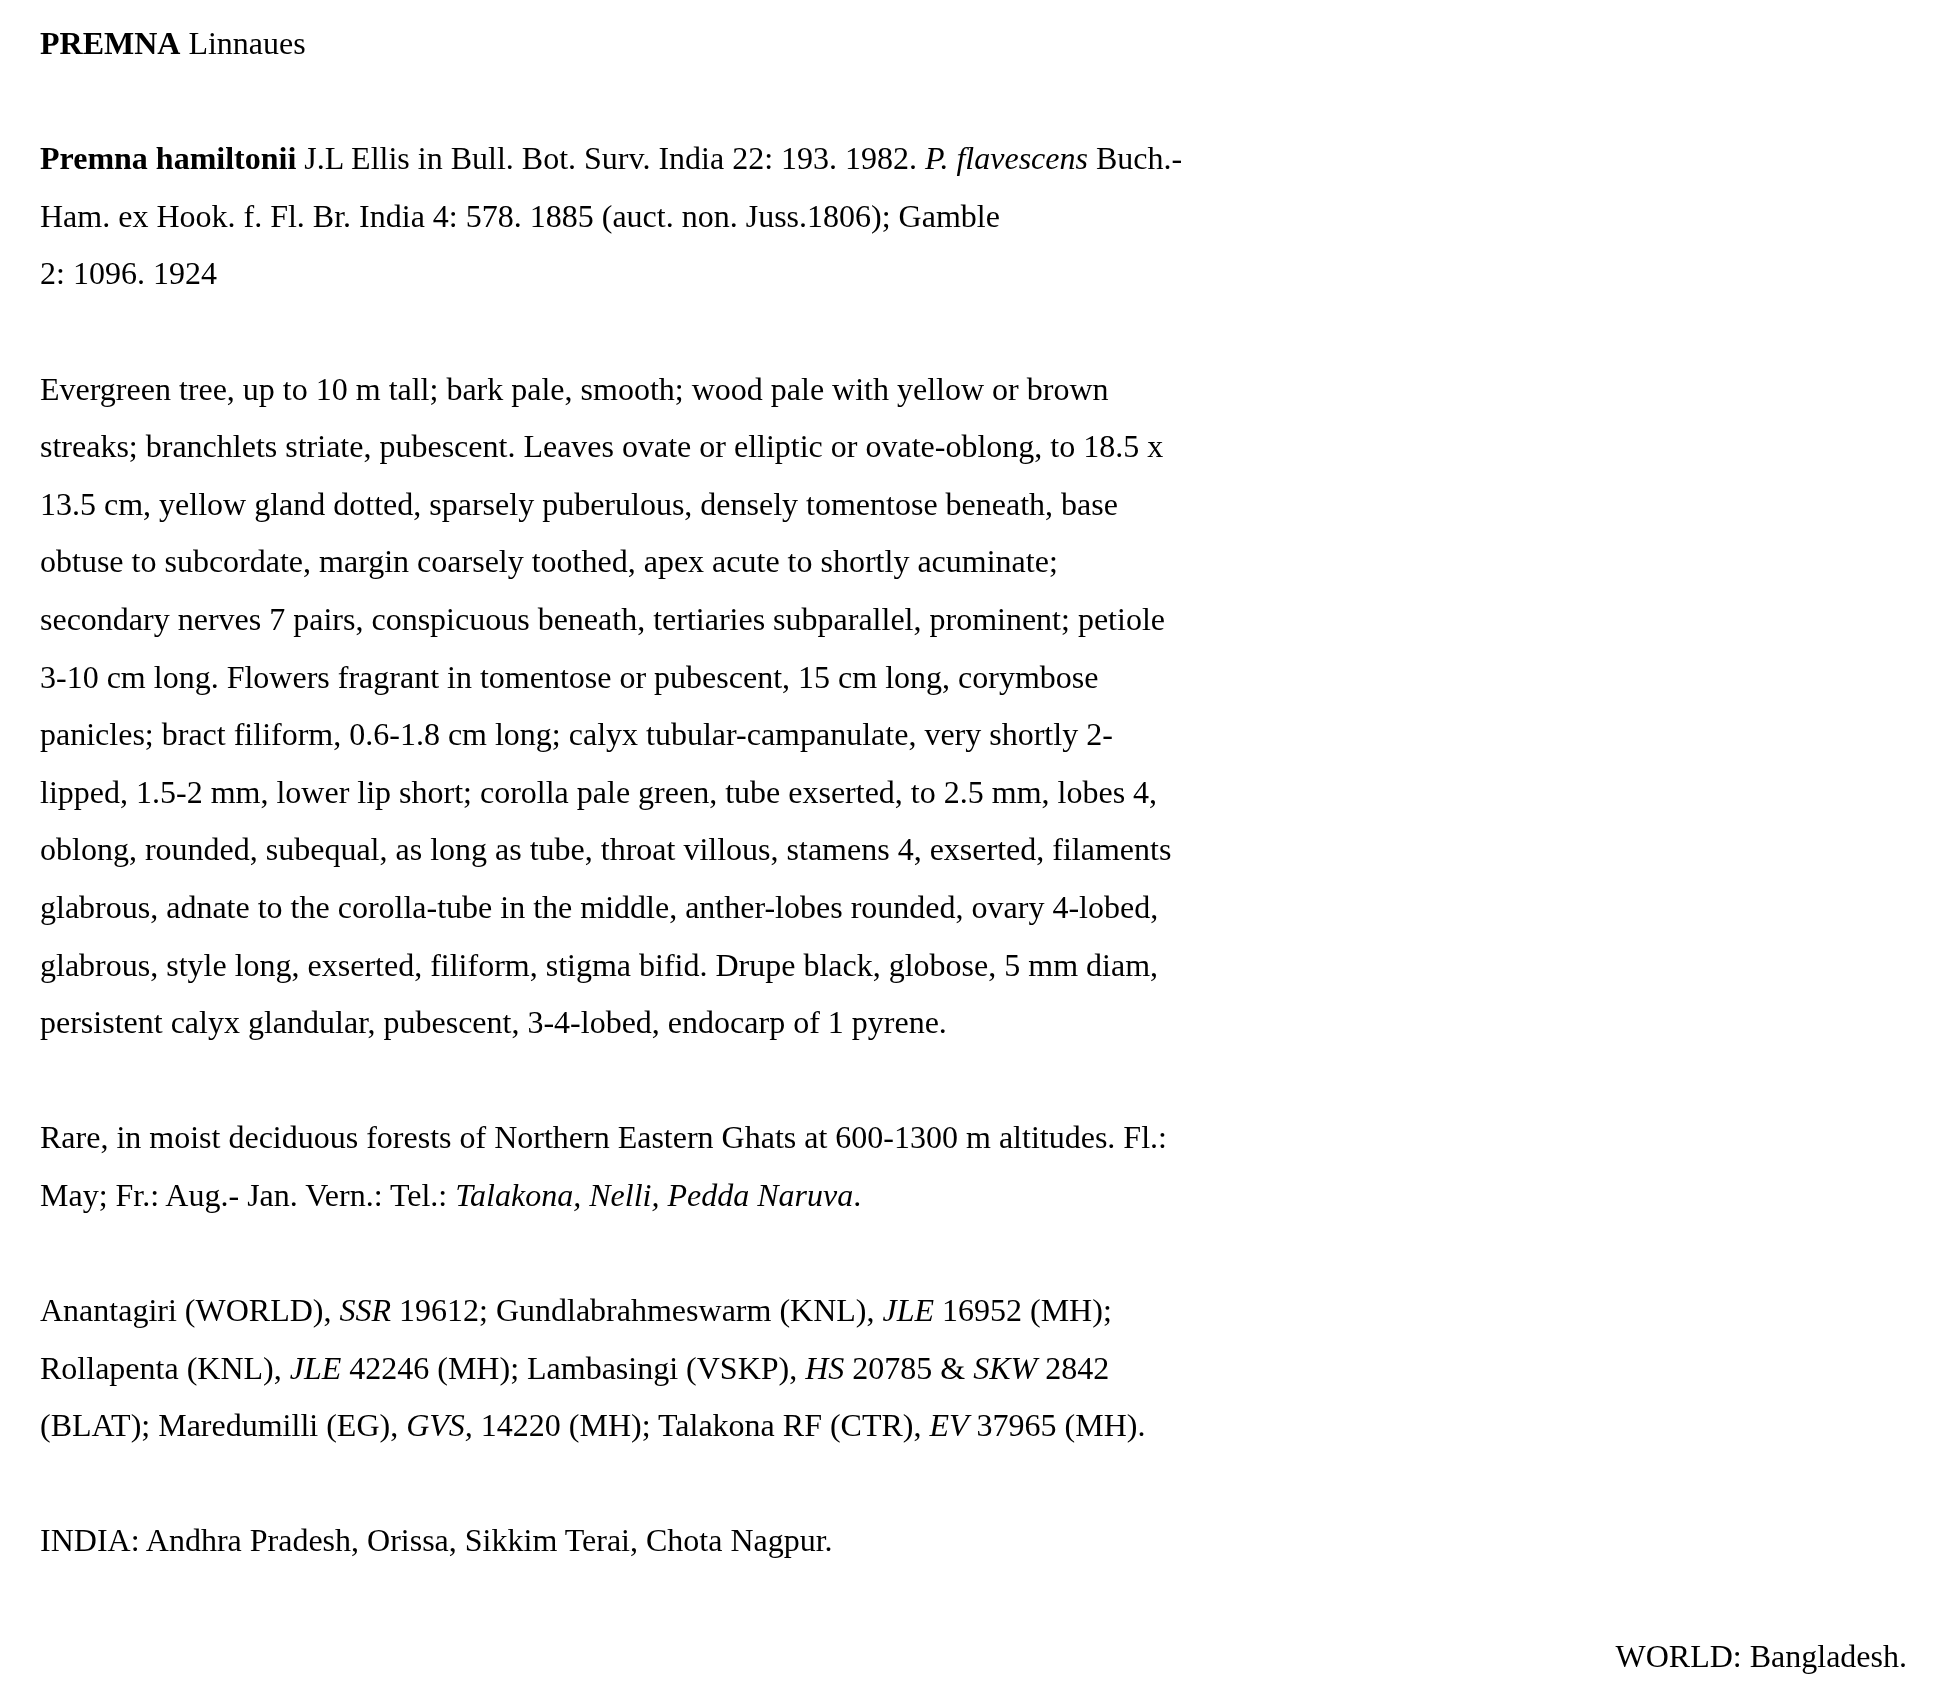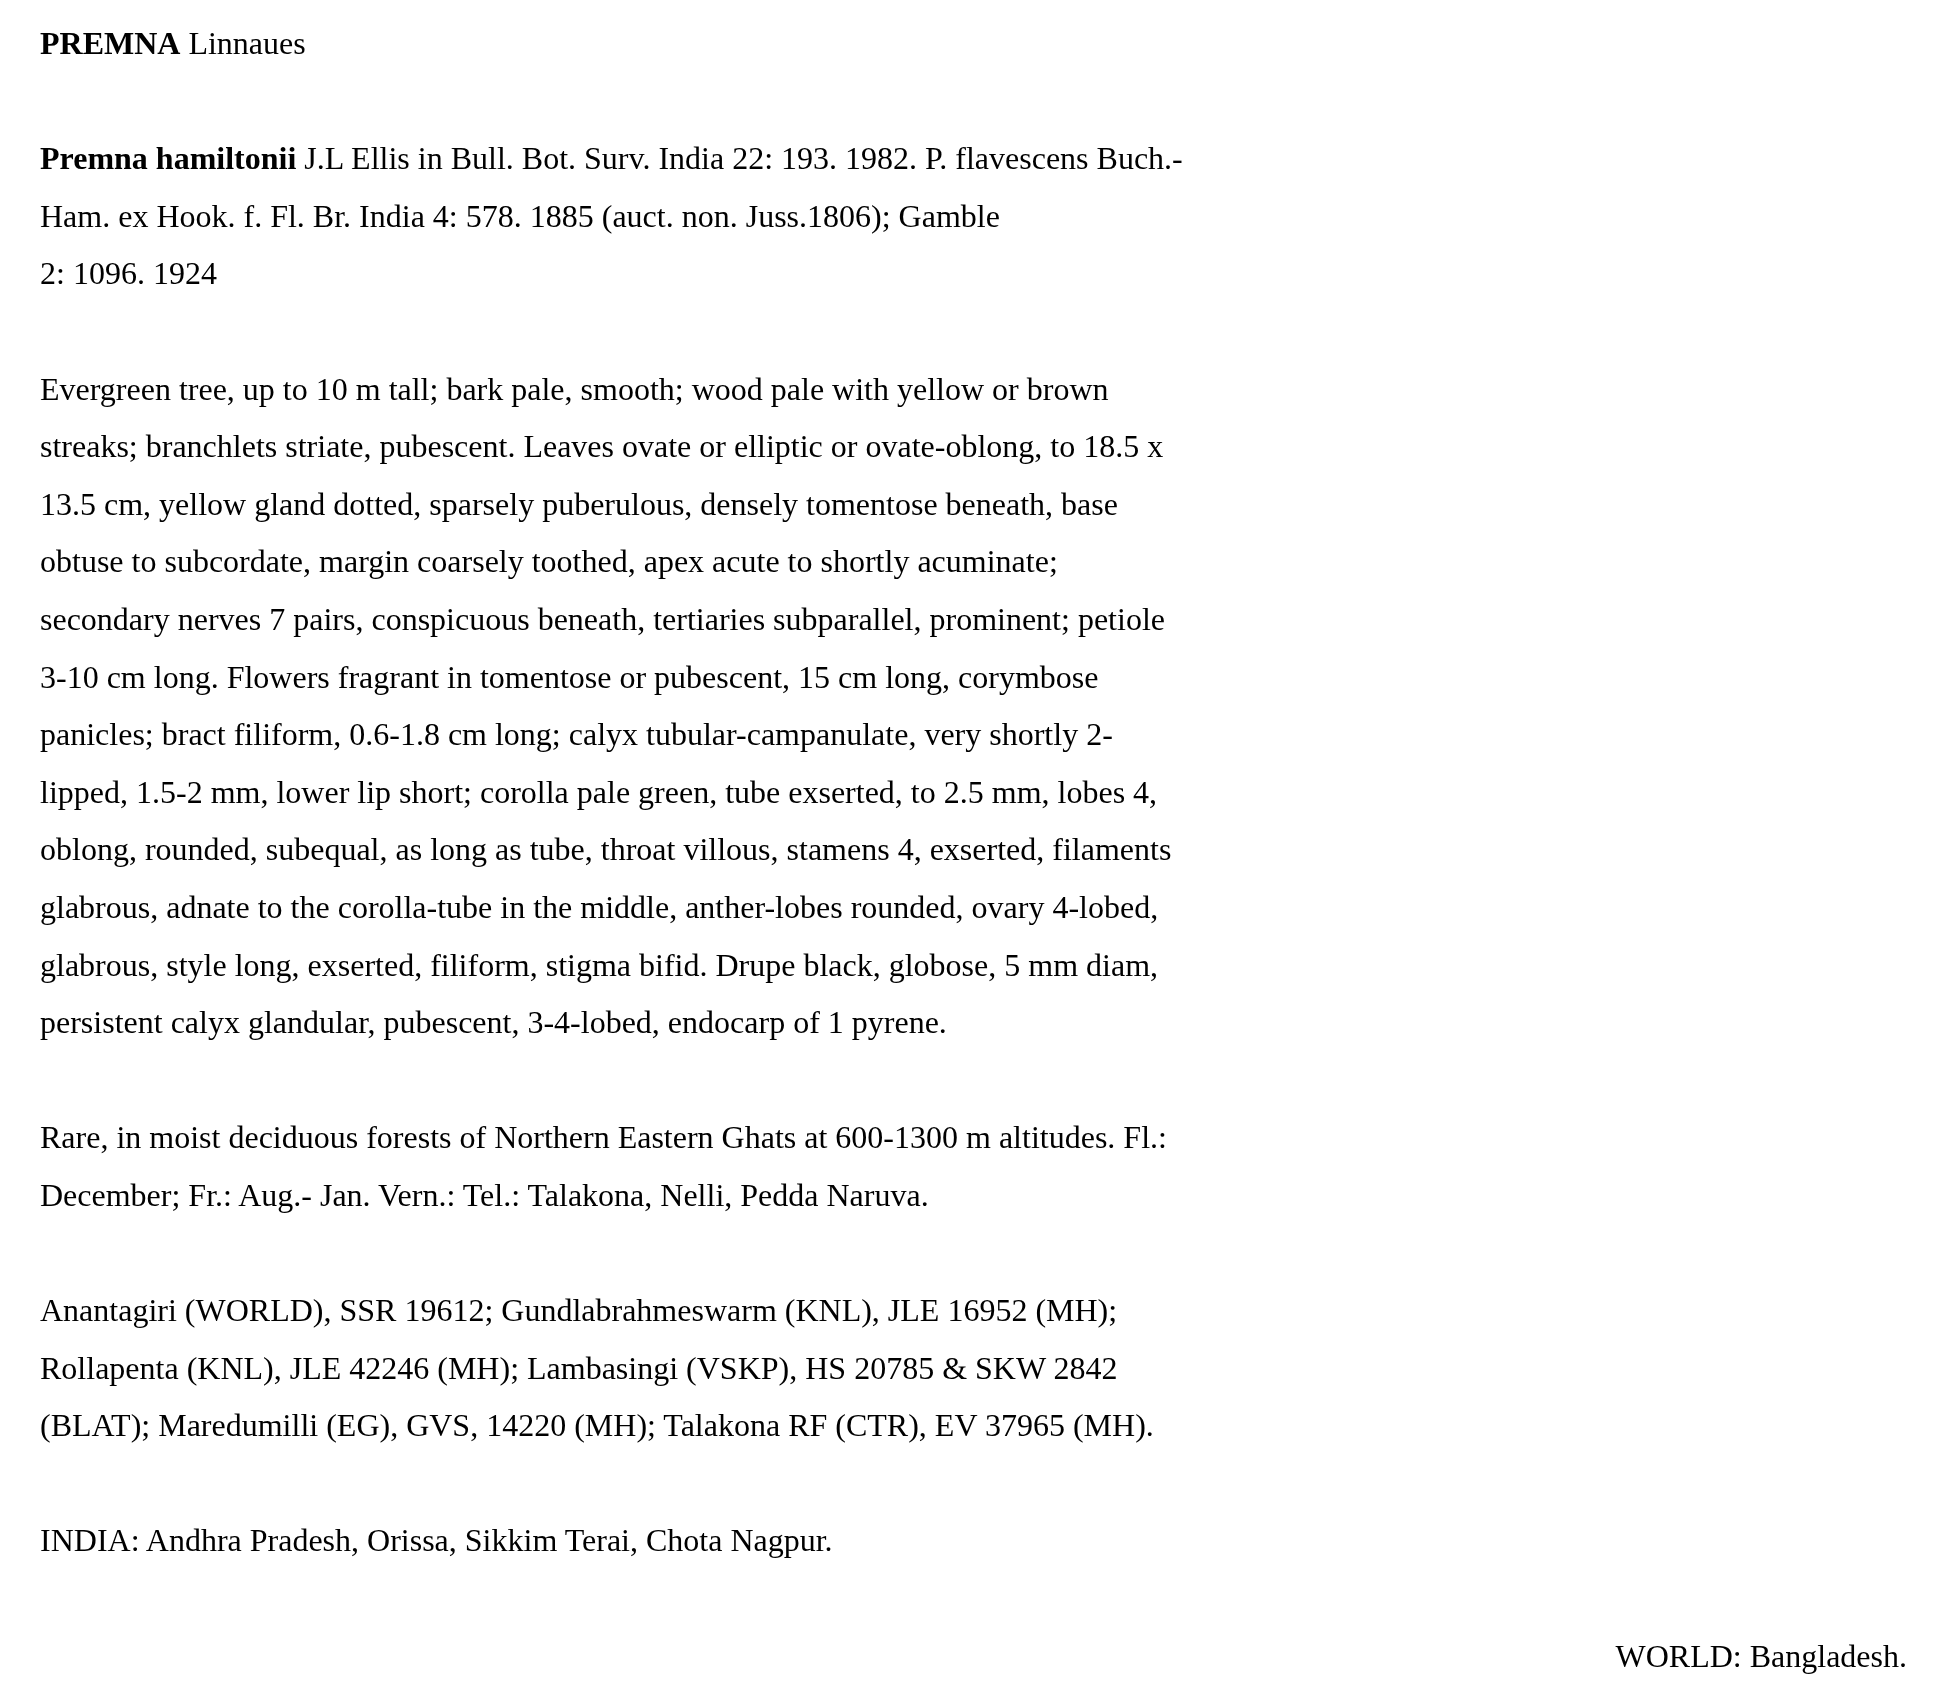--- a/index.html
+++ b/index.html
@@ -24,21 +24,21 @@
   }
   .doc-page p {
     margin: 0 0 57.6px 0;
     white-space: pre-line; 
   }
   .doc-page p:last-child {
     margin-bottom: 0;
     text-align: right;
   }
   .run-bold   { font-weight: bold; }
-  .run-italic { }
+  .run-italic { font-style: italic; }
   .run-normal { font-weight: normal; font-style: normal; }
 </style>
 </head>
 <body>
 
 <main class="doc-page">
   <div id="doc-body">
       <p><span class="run-bold">PREMNA</span><span class="run-normal"> Linnaues</span></p>
       <p><span class="run-bold">Premna hamiltonii</span><span class="run-normal"> J.L Ellis in Bull. Bot. Surv. India 22: 193. 1982. </span><span class="run-italic">P. flavescens</span><span class="run-normal"> Buch.-
 Ham. ex Hook. f. Fl. Br. India 4: 578. 1885 (auct. non. Juss.1806); Gamble
@@ -49,20 +49,20 @@
 obtuse to subcordate, margin coarsely toothed, apex acute to shortly acuminate;
 secondary nerves 7 pairs, conspicuous beneath, tertiaries subparallel, prominent; petiole
 3-10 cm long. Flowers fragrant in tomentose or pubescent, 15 cm long, corymbose
 panicles; bract filiform, 0.6-1.8 cm long; calyx tubular-campanulate, very shortly 2-
 lipped, 1.5-2 mm, lower lip short; corolla pale green, tube exserted, to 2.5 mm, lobes 4,
 oblong, rounded, subequal, as long as tube, throat villous, stamens 4, exserted, filaments
 glabrous, adnate to the corolla-tube in the middle, anther-lobes rounded, ovary 4-lobed,
 glabrous, style long, exserted, filiform, stigma bifid. Drupe black, globose, 5 mm diam,
 persistent calyx glandular, pubescent, 3-4-lobed, endocarp of 1 pyrene.</span></p>
       <p><span class="run-normal">Rare, in moist deciduous forests of Northern Eastern Ghats at 600-1300 m altitudes. Fl.:
-December; Fr.: Aug.- Jan. Vern.: Tel.: </span><span class="run-italic">Talakona, Nelli, Pedda Naruva</span><span class="run-normal">.</span></p>
+May; Fr.: Aug.- Jan. Vern.: Tel.: </span><span class="run-italic">Talakona, Nelli, Pedda Naruva</span><span class="run-normal">.</span></p>
       <p><span class="run-normal">Anantagiri (WORLD), </span><span class="run-italic">SSR</span><span class="run-normal"> 19612; Gundlabrahmeswarm (KNL), </span><span class="run-italic">JLE</span><span class="run-normal"> 16952 (MH);
 Rollapenta (KNL), </span><span class="run-italic">JLE</span><span class="run-normal"> 42246 (MH); Lambasingi (VSKP), </span><span class="run-italic">HS</span><span class="run-normal"> 20785 &amp; </span><span class="run-italic">SKW</span><span class="run-normal"> 2842
 (BLAT); Maredumilli (EG), </span><span class="run-italic">GVS,</span><span class="run-normal"> 14220 (MH); Talakona RF (CTR), </span><span class="run-italic">EV</span><span class="run-normal"> 37965 (MH).</span></p>
       <p><span class="run-normal">INDIA: Andhra Pradesh, Orissa, Sikkim Terai, Chota Nagpur.</span></p>
       <p><span class="run-normal">WORLD: Bangladesh.</span></p>
     </div>
 </main>
 
 </body></html>

